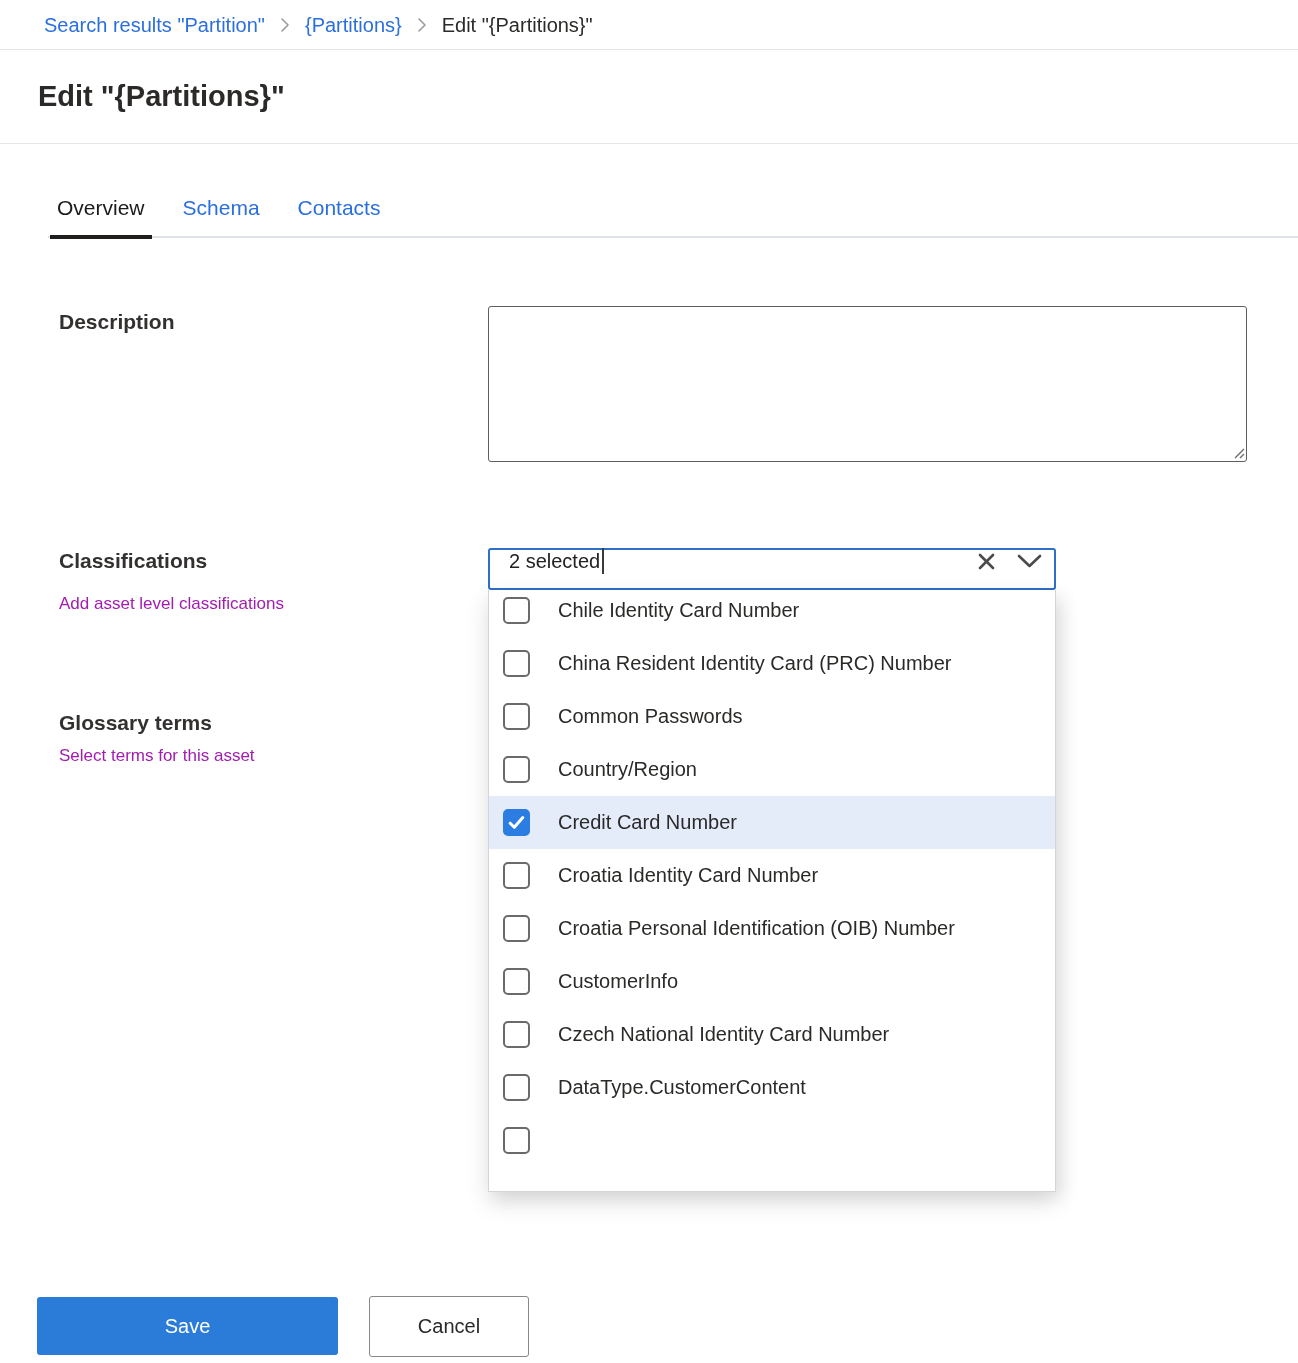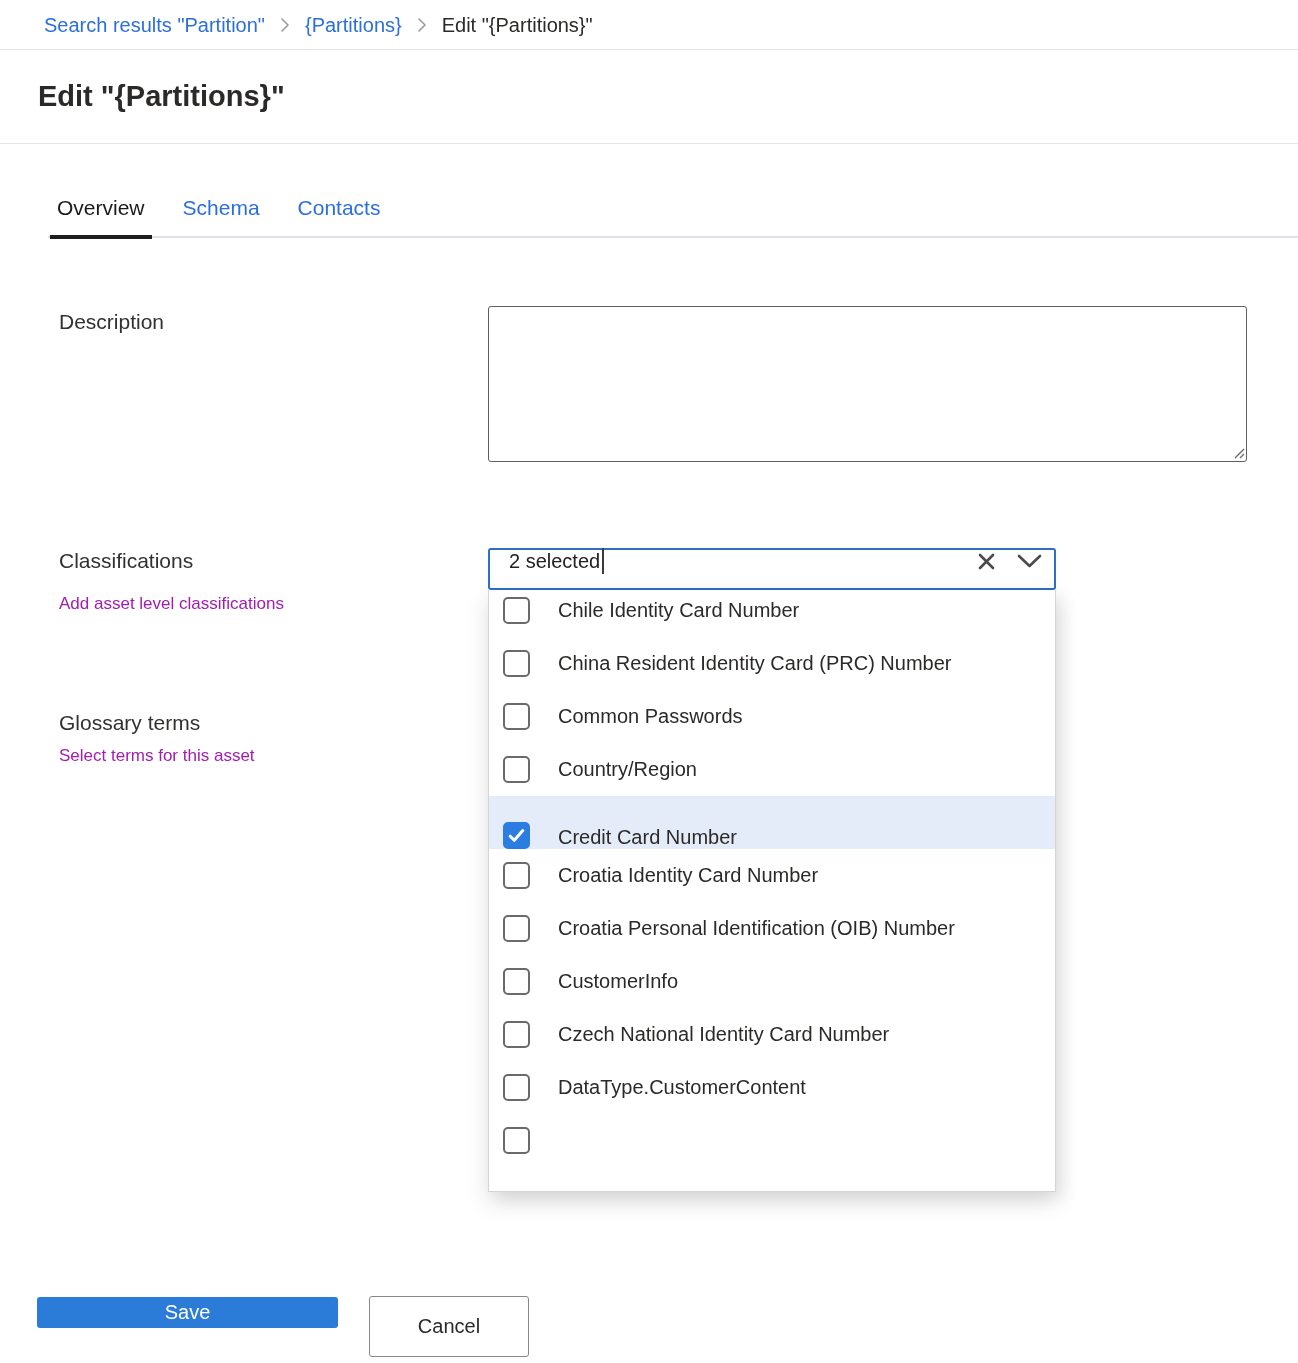--- a/index.html
+++ b/index.html
@@ -43,21 +43,21 @@
     font-size: 21px; padding: 8px 2px 16px 2px; cursor: pointer;
     color: var(--link-blue); position: relative;
   }
   .tab.active { color: #1c1b1a; font-weight: 400; }
   .tab.active::after {
     content: ""; position: absolute; left: -5px; right: -5px; bottom: -3px;
     height: 4px; background: #1f1e1d;
   }
 
   
-  .field-label { position: absolute; left: 59px; font-size: 21px; font-weight: 400; color: #333130; }
+  .field-label { position: absolute; left: 59px; font-size: 21px; font-weight: 700; color: #333130; }
   .field-hint  { position: absolute; left: 59px; font-size: 17px; color: #a21caf; }
 
   
   .desc-box {
     position: absolute; left: 488px; top: 306px; width: 759px; height: 156px;
     border: 1px solid #605e5c; border-radius: 3px; background: #fff;
     resize: none; outline: none; font-family: "Liberation Sans", sans-serif;
     font-size: 18px; padding: 10px 12px; color: #2d2c2a;
   }
   .resize-grip { position: absolute; left: 1230px; top: 444px; width: 15px; height: 15px; pointer-events: none; }
@@ -82,34 +82,34 @@
     position: absolute; left: 488px; top: 590px; width: 568px; height: 602px;
     background: #fff; border: 1px solid #d5d5d5; border-top: none;
     box-shadow: 0 10px 22px rgba(0,0,0,0.13), 8px 6px 16px rgba(0,0,0,0.06);
     overflow: hidden;
   }
   .opt-list { margin-top: -6px; }
   .opt-row {
     height: 53px; display: flex; align-items: center; padding-left: 14px;
     cursor: pointer; background: #fff;
   }
-  .opt-row.highlighted { background: var(--row-highlight); align-items: flex-end; }
+  .opt-row.highlighted { background: var(--row-highlight); }
   .checkbox {
     width: 27px; height: 27px; flex: 0 0 27px;
     border: 2px solid #6c6a68; border-radius: 5px; background: #fff;
     display: inline-flex; align-items: center; justify-content: center;
   }
   .checkbox svg { display: none; }
   .opt-row.checked .checkbox { background: var(--checkbox-blue); border-color: var(--checkbox-blue); }
   .opt-row.checked .checkbox svg { display: block; }
   .opt-label { font-size: 20px; color: #2b2a28; margin-left: 28px; white-space: nowrap; }
 
   
   .btn-save {
-    position: absolute; left: 37px; top: 1297px; width: 301px; height: 31px;
+    position: absolute; left: 37px; top: 1297px; width: 301px; height: 58px;
     background: var(--accent-blue); color: #fff; border: none; border-radius: 3px;
     font-family: "Liberation Sans", sans-serif; font-size: 20px; cursor: pointer;
   }
   .btn-cancel {
     position: absolute; left: 369px; top: 1296px; width: 160px; height: 61px;
     background: #fff; color: #2b2a28; border: 1px solid #8a8886; border-radius: 3px;
     font-family: "Liberation Sans", sans-serif; font-size: 20px; cursor: pointer;
   }
 </style>
 </head>

